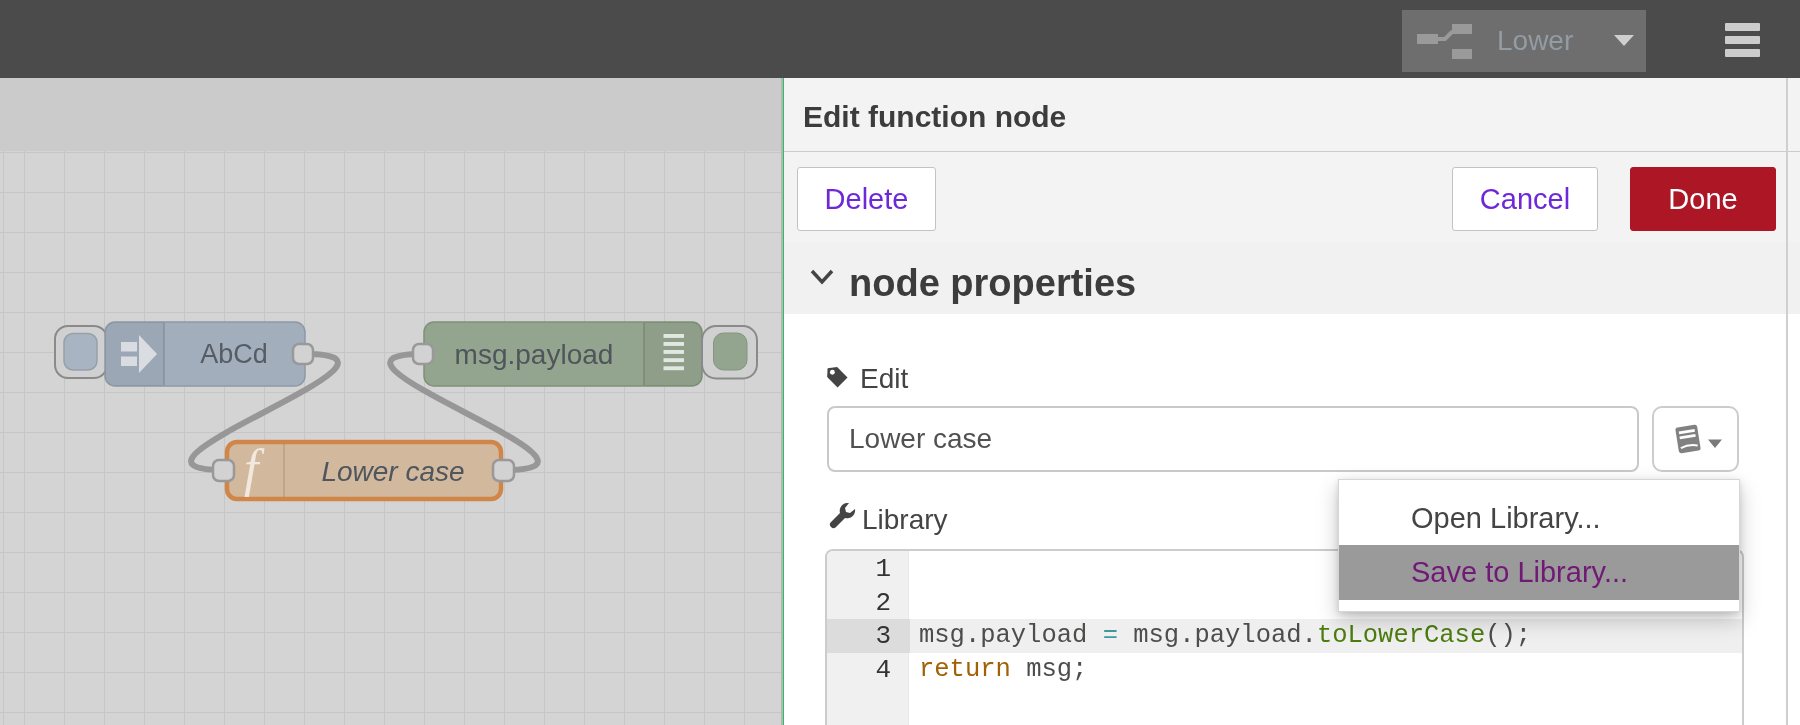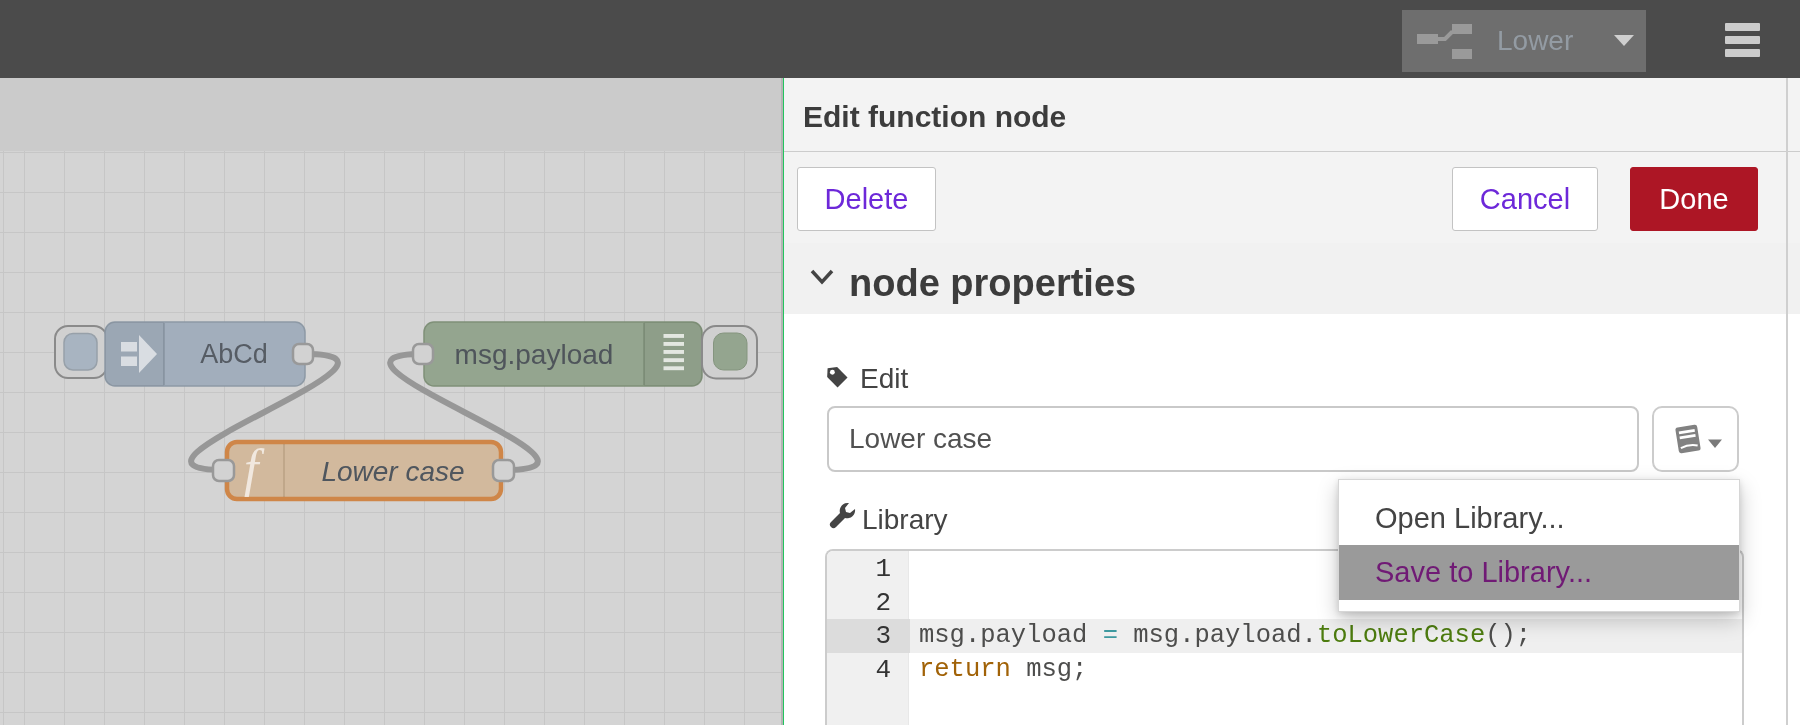--- a/index.html
+++ b/index.html
@@ -43,21 +43,21 @@
       border:2px solid #cccccc; border-radius:8px 8px 0 0; border-bottom:none; overflow:hidden; }
   #gutter { position:absolute; left:0; top:0; width:82px; height:254px; background:#f0f0f0; border-right:1px solid #e8e8e8; }
   .lnum { position:absolute; width:64px; text-align:right; font-family:"Liberation Mono", monospace; font-size:26px; color:#333333; }
   .codeline { position:absolute; left:92px; font-family:"Liberation Mono", monospace; font-size:25.5px; color:#4d4d4c; white-space:pre; }
   #active-line { position:absolute; left:83px; top:68px; width:836px; height:34px; background:#efefef; }
   #active-gutter { position:absolute; left:0; top:68px; width:83px; height:34px; background:#dcdcdc; }
 
   
   #menu { position:absolute; left:554px; top:401px; width:402px; height:133px; background:#ffffff;
       border:1px solid #d6d6d6; box-shadow:0 8px 20px rgba(0,0,0,0.22), 0 2px 6px rgba(0,0,0,0.12); }
-  #menu .item { position:absolute; left:0; width:400px; height:55px; font-size:29px; color:#444444; line-height:55px; padding-left:36px; }
+  #menu .item { position:absolute; left:0; width:400px; height:55px; font-size:29px; color:#444444; line-height:55px; padding-left:72px; }
   #menu .sel { background:#9a9a9a; color:#701a75; }
 
   #scroll-line { position:absolute; left:1786px; top:78px; width:2px; height:647px; background:#cfcfcf; }
 </style>
 </head>
 <body>
 <div id="page">
 
   <div id="canvas">
       <div id="grid"></div>
@@ -119,21 +119,21 @@
       <div style="top:36px;"></div>
       <div style="top:49px;"></div>
     </div>
   </div>
 
   <div id="dialog">
     <div id="dlg-title">Edit function node</div>
     <div class="sep" style="top:73px;"></div>
     <div class="btn" id="btn-delete" style="left:13px; top:89px; width:139px;">Delete</div>
     <div class="btn" id="btn-cancel" style="left:668px; top:89px; width:146px;">Cancel</div>
-    <div class="btn" id="btn-done" style="left:846px; top:89px; width:128px;">Done</div>
+    <div class="btn" id="btn-done" style="left:846px; top:89px; width:146px;">Done</div>
     <div class="sep" style="top:165px;"></div>
     <div id="np-band"></div>
     <svg width="24" height="16" viewBox="0 0 24 16" style="position:absolute;left:26px;top:191px;">
       <polyline points="2,2 12,13 22,2" stroke="#444" stroke-width="3.5" fill="none"></polyline>
     </svg>
     <div id="np-label">node properties</div>
     <div id="white-area"></div>
 
     <svg width="26" height="26" viewBox="0 0 30 30" style="position:absolute;left:41px;top:286px;">
       <path d="M3,5 L14,3.5 L26,15.5 L14.5,27 L2.5,15 Z" fill="#444444"></path>

